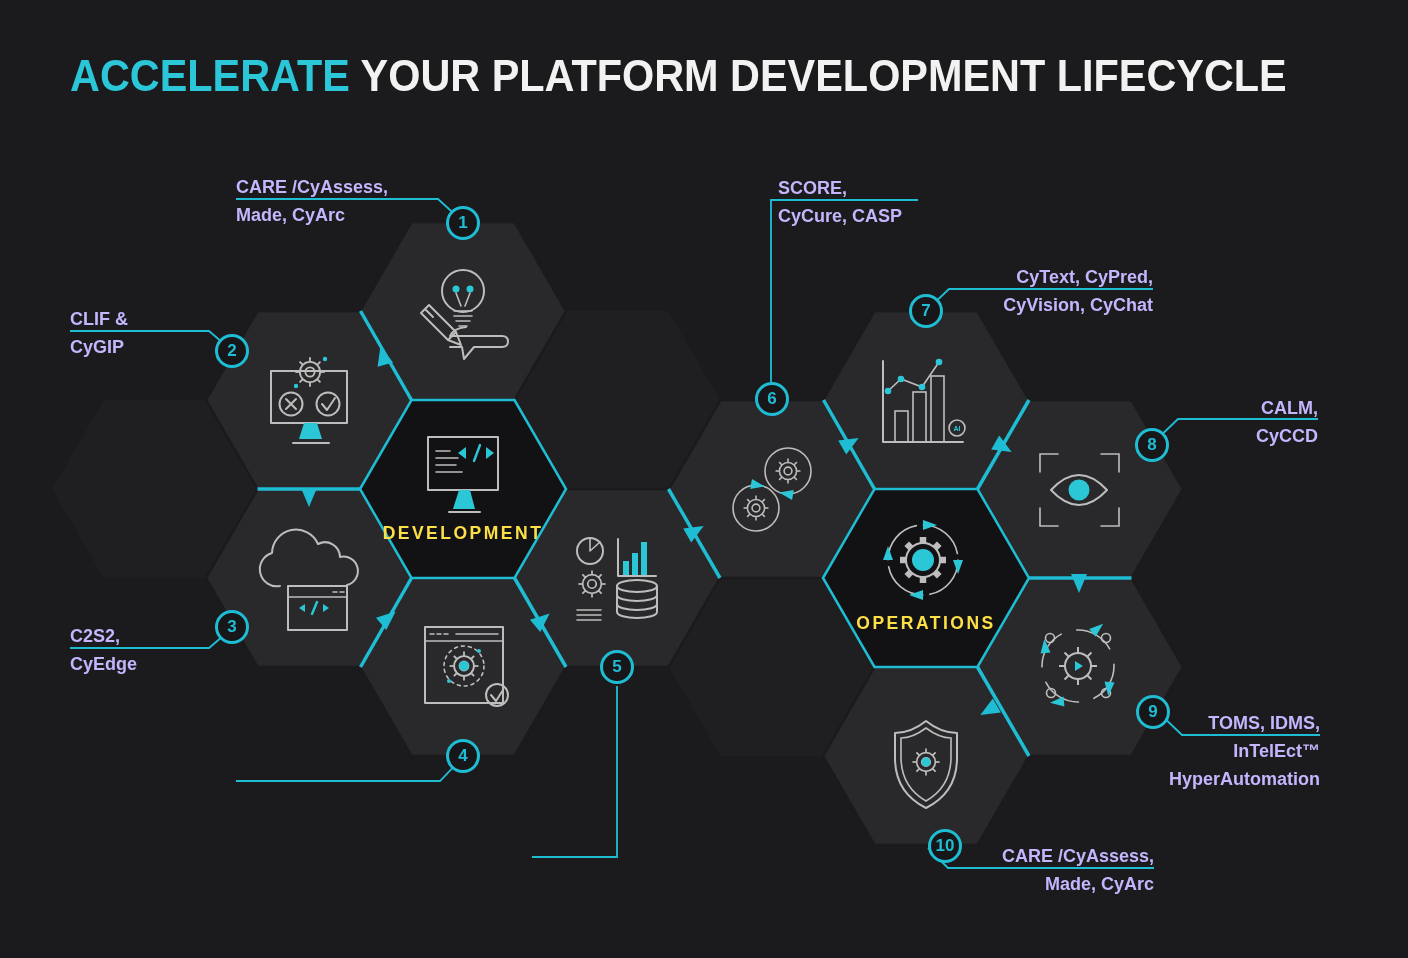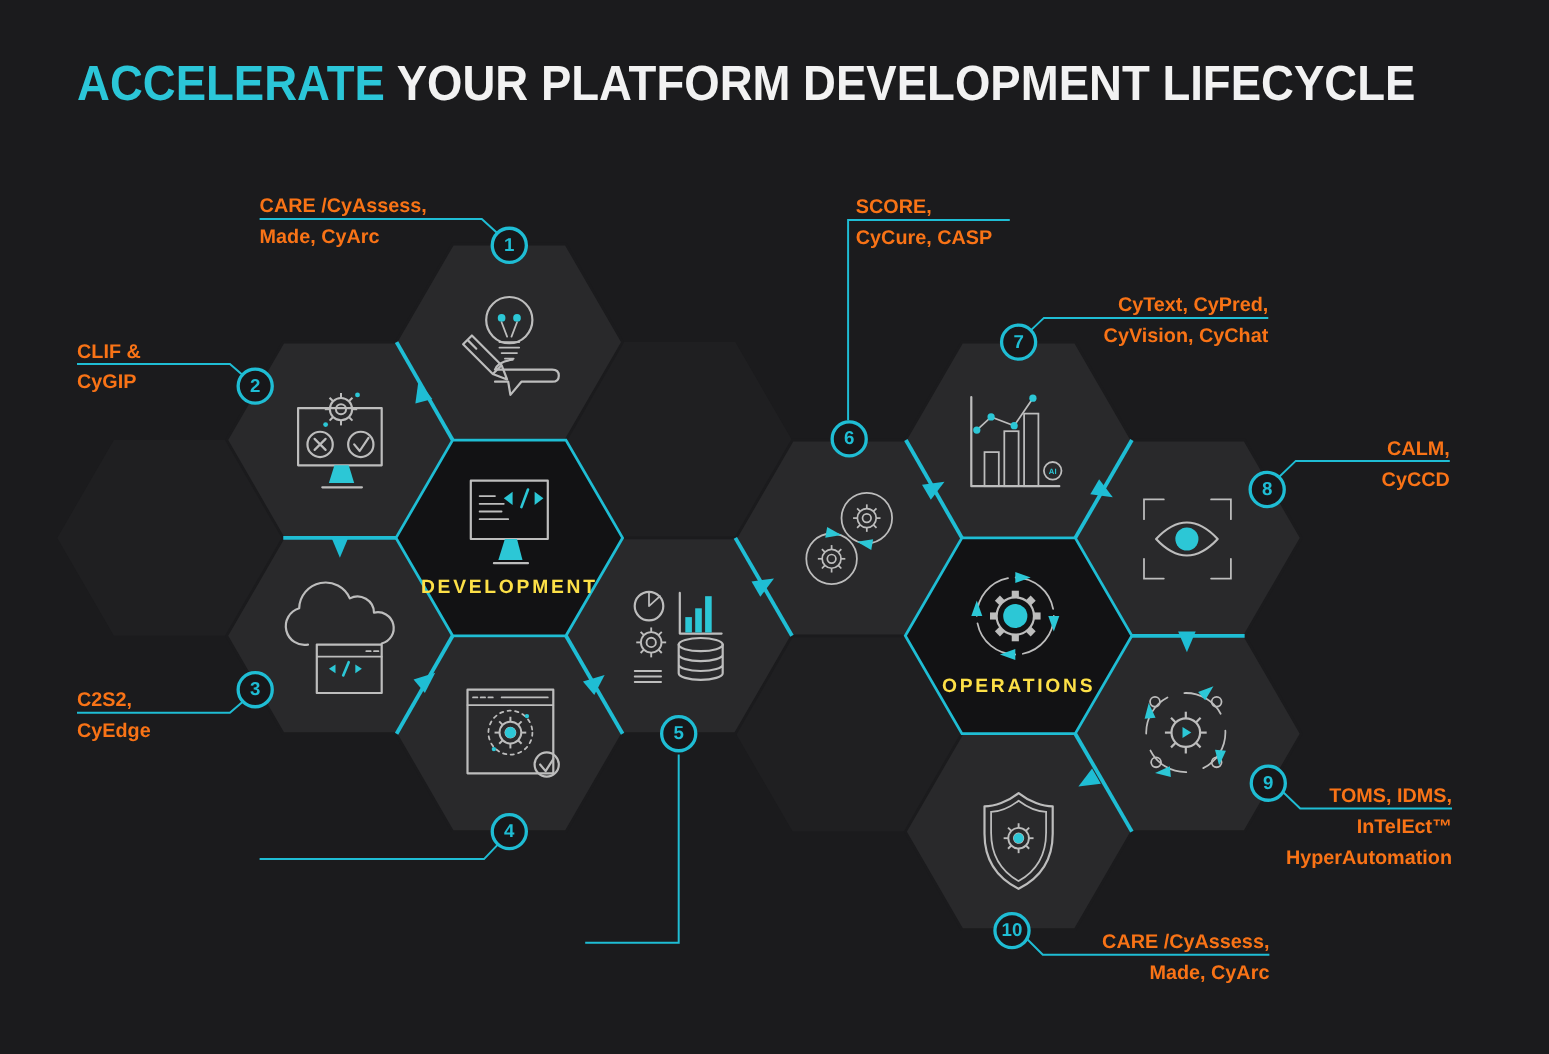--- a/index.html
+++ b/index.html
@@ -22,21 +22,21 @@
     position:absolute;left:70px;top:50px;white-space:nowrap;
     font-size:45px;font-weight:bold;letter-spacing:0px;
     transform:scaleX(.92);transform-origin:left center;
   }
   .title .accent{color:#2bc6d8;}
   .title .rest{color:#f2f2f2;}
   .hub-label{
     position:absolute;width:220px;text-align:center;color:#fde047;
     font-size:17.5px;font-weight:bold;letter-spacing:2.5px;
   }
-  .callout{position:absolute;color:#f97316;font-size:18px;font-weight:bold;line-height:22px;}
+  .callout{position:absolute;color:#c4b5fd;font-size:18px;font-weight:bold;line-height:22px;}
   .callout .l1{margin-bottom:6px;}
   .callout .ln{margin-bottom:6px;}
   .c-left{text-align:left;}
   .c-right{text-align:right;}
   .numcirc{
     position:absolute;width:34px;height:34px;box-sizing:border-box;
     border:3px solid #1fbdd4;border-radius:50%;background:#17171a;
     color:#1fbdd4;font-size:17px;font-weight:bold;
     display:flex;align-items:center;justify-content:center;
   }
@@ -312,15 +312,15 @@
 
   <div class="numcirc" style="left:446px;top:206px;">1</div>
   <div class="numcirc" style="left:215px;top:334px;">2</div>
   <div class="numcirc" style="left:215px;top:610px;">3</div>
   <div class="numcirc" style="left:446px;top:739px;">4</div>
   <div class="numcirc" style="left:600px;top:650px;">5</div>
   <div class="numcirc" style="left:755px;top:382px;">6</div>
   <div class="numcirc" style="left:909px;top:294px;">7</div>
   <div class="numcirc" style="left:1135px;top:428px;">8</div>
   <div class="numcirc" style="left:1136px;top:695px;">9</div>
-  <div class="numcirc" style="left:903px;top:829px;">10</div>
+  <div class="numcirc" style="left:928px;top:829px;">10</div>
 
 </div>
 
 </body></html>

